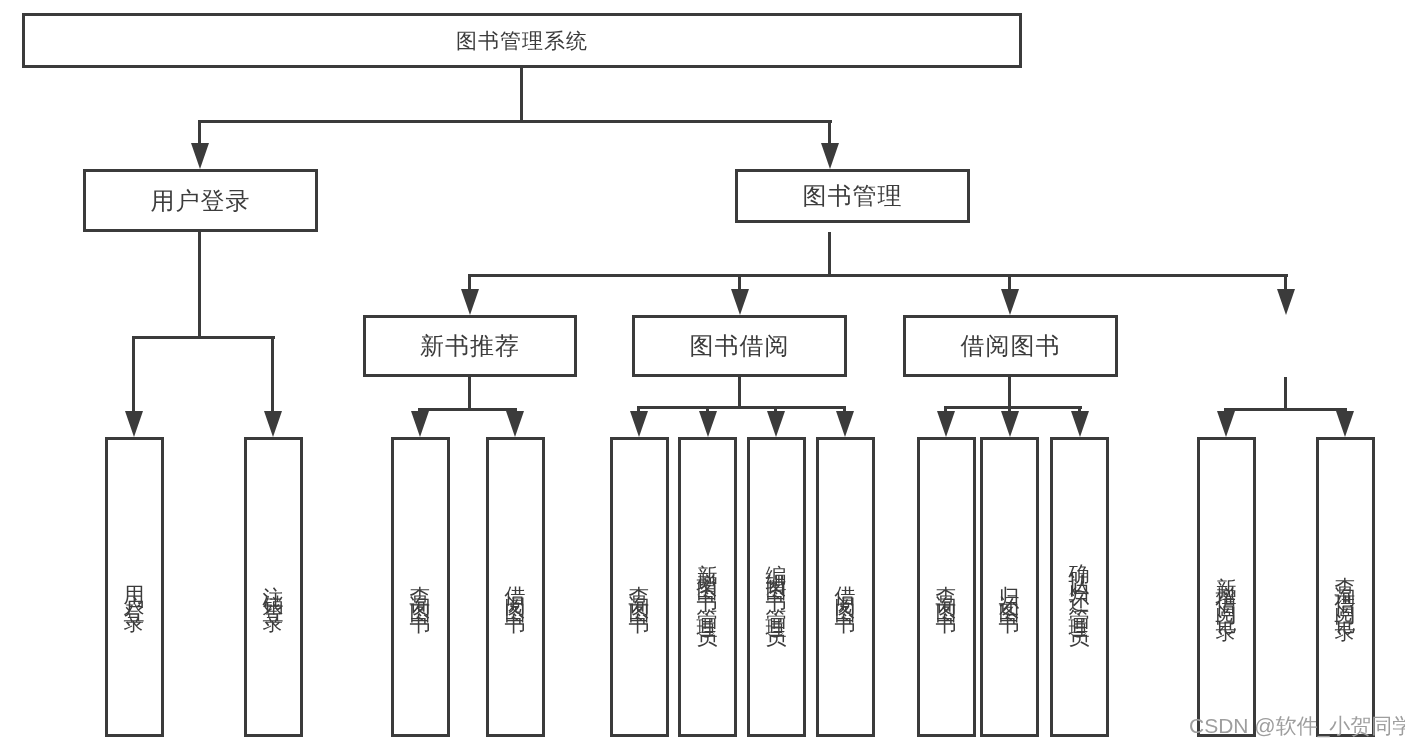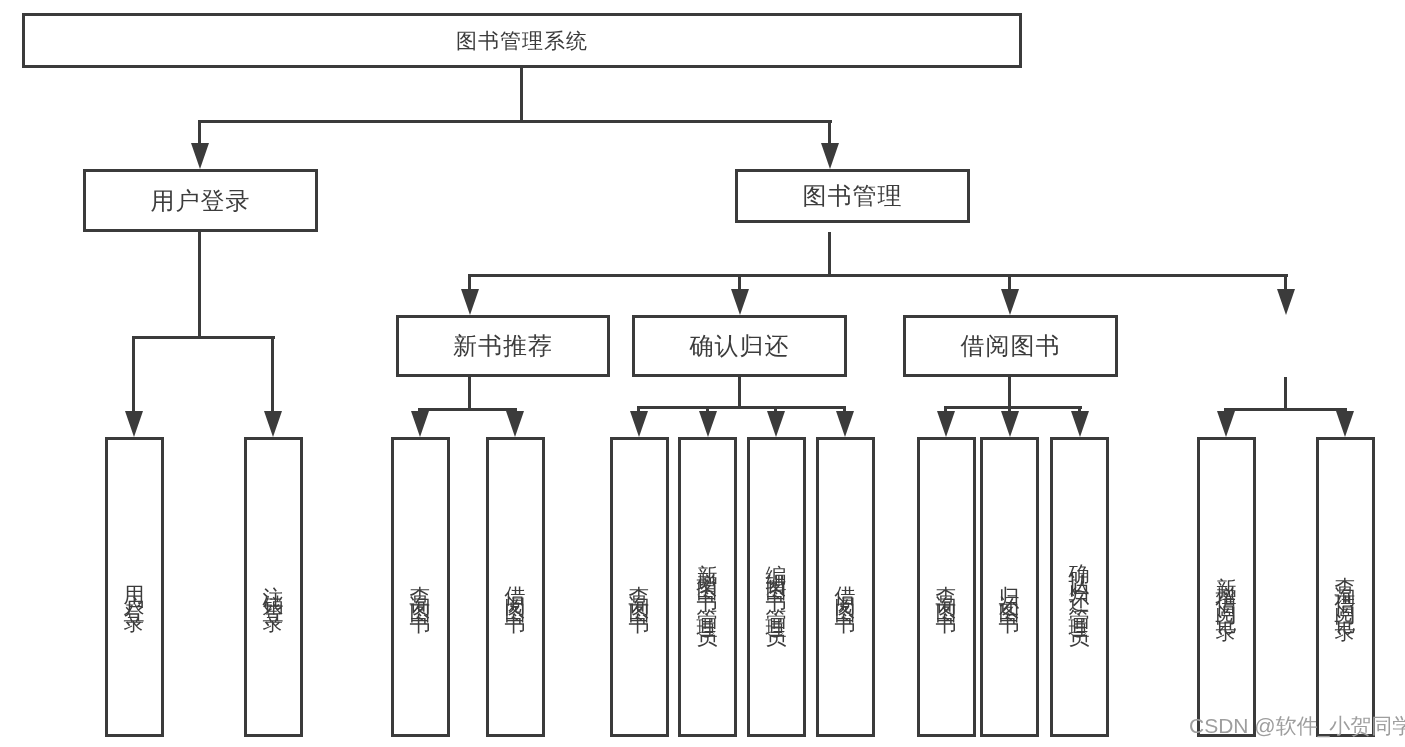--- a/index.html
+++ b/index.html
@@ -82,22 +82,22 @@
   <div class="hl" style="left:468px; top:274px; width:820px;"></div>
   <div class="vl" style="left:468px; top:274px; height:17px;"></div>
   <div class="arr" style="left:461px; top:289px;"></div>
   <div class="vl" style="left:738px; top:274px; height:17px;"></div>
   <div class="arr" style="left:731px; top:289px;"></div>
   <div class="vl" style="left:1008px; top:274px; height:17px;"></div>
   <div class="arr" style="left:1001px; top:289px;"></div>
   <div class="vl" style="left:1284px; top:274px; height:17px;"></div>
   <div class="arr" style="left:1277px; top:289px;"></div>
 
-  <div class="node hnode" style="left:363px; top:315px; width:214px; height:62px;margin-left:33px;">新书推荐</div>
-  <div class="node hnode" style="left:632px; top:315px; width:215px; height:62px;">确认归还</div>
+  <div class="node hnode" style="left:363px; top:315px; width:214px; height:62px;">新书推荐</div>
+  <div class="node hnode" style="left:632px; top:315px; width:215px; height:62px;">图书借阅</div>
   <div class="node hnode" style="left:903px; top:315px; width:215px; height:62px;">借阅图书</div>
 
   <div class="vl" style="left:468px; top:377px; height:31px;"></div>
   <div class="hl" style="left:418px; top:408px; width:99px;"></div>
   <div class="vl" style="left:418px; top:408px; height:6px;"></div>
   <div class="arr" style="left:411px; top:411px;"></div>
   <div class="vl" style="left:513px; top:408px; height:6px;"></div>
   <div class="arr" style="left:506px; top:411px;"></div>
 
   <div class="vl" style="left:738px; top:377px; height:29px;"></div>

